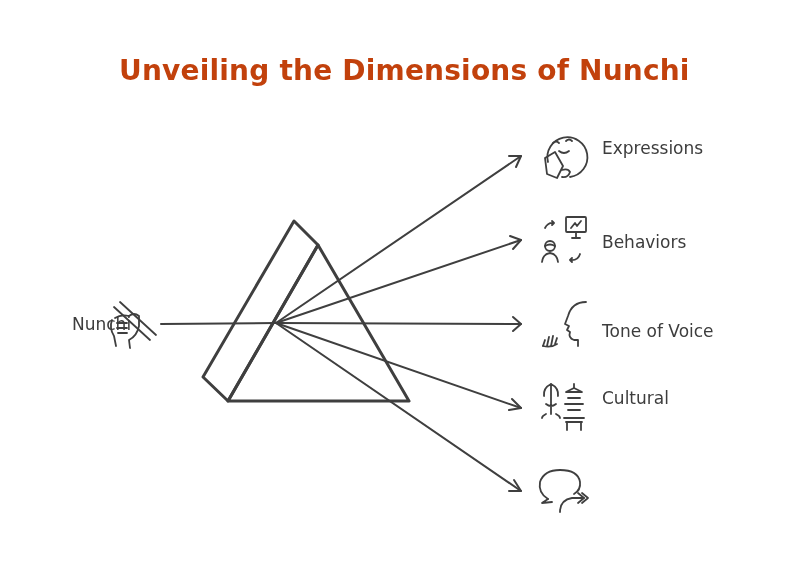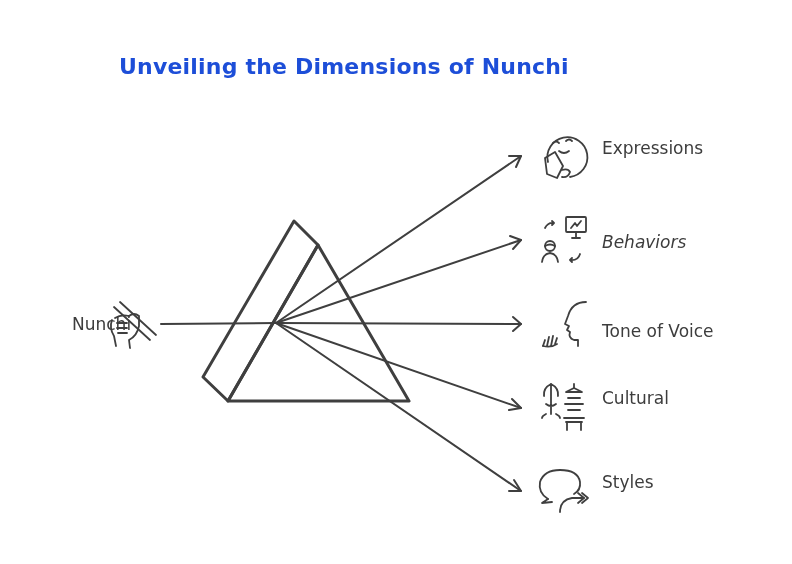--- a/index.html
+++ b/index.html
@@ -1,19 +1,19 @@
 <!DOCTYPE html>
 <html><head>
 <meta charset="utf-8">
 <style>
   html, body { margin:0; padding:0; background:#ffffff; }
   body { width:792px; height:564px; position:relative; overflow:hidden;
          font-family:"DejaVu Sans", sans-serif; color:#3d3d3d; }
-  .title { position:absolute; left:119px; top:54px; font-size:22px; font-weight:bold;
-           color:#1d4ed8; letter-spacing:0.2px; white-space:nowrap; }
+  .title { position:absolute; left:119px; top:54px; font-size:28px; font-weight:bold;
+           color:#c2410c; letter-spacing:0.2px; white-space:nowrap; }
   svg.canvas { position:absolute; left:0; top:0; }
   .label { position:absolute; font-size:17px; color:#3d3d3d; line-height:24px; white-space:nowrap; }
   .src-label { position:absolute; left:28px; top:314px; font-size:17px; color:#3d3d3d;margin-left:44px; }
 </style>
 </head>
 <body>
 
 <div class="title">Unveiling the Dimensions of Nunchi</div>
 
 <svg class="canvas" width="792" height="564" viewBox="0 0 792 564">
@@ -98,24 +98,23 @@
     <path d="M578 493 l6 5 l-6 5"></path>
     <path d="M582 493 l6 5 l-6 5"></path>
   </g>
 </svg>
 
 <div class="src-label">Nunchi</div>
 
 <div class="label" style="left:602px; top:136px;">
   <span>Expressions</span>
 </div>
-<div class="label" style="left:602px; top:230px;font-style:italic;">
+<div class="label" style="left:602px; top:230px;">
   <span>Behaviors</span>
 </div>
 <div class="label" style="left:602px; top:319px;">
   <span>Tone of Voice</span>
 </div>
 <div class="label" style="left:602px; top:386px;">
   <div>Cultural</div>
 </div>
 <div class="label" style="left:602px; top:470px;">
-  <div>Styles</div>
 </div>
 
 </body></html>

